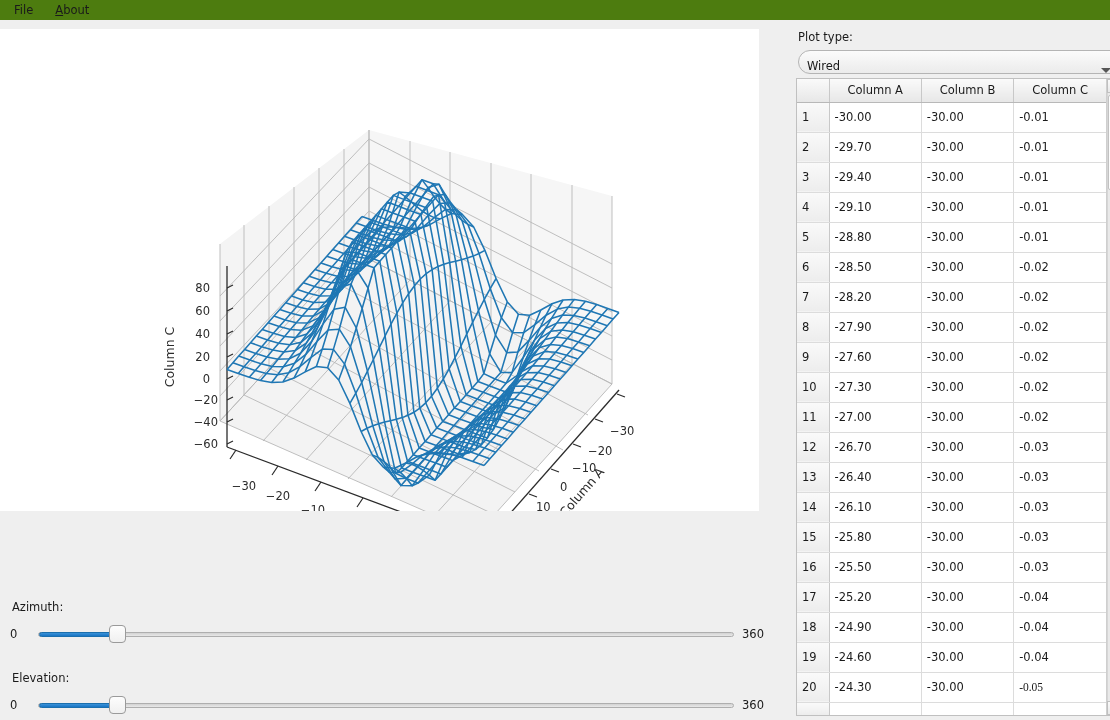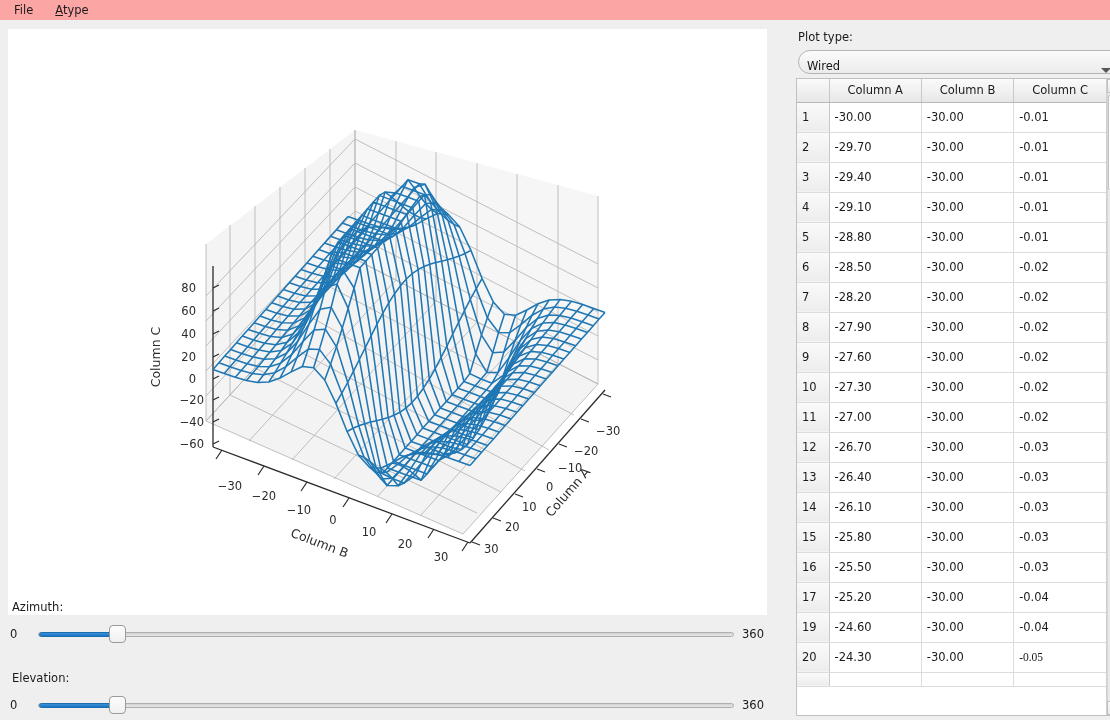--- a/index.html
+++ b/index.html
@@ -7,41 +7,42 @@
     margin: 0; padding: 0;
     width: 1110px; height: 720px;
     background: #efefef;
     font-family: "DejaVu Sans", sans-serif;
     overflow: hidden;
   }
 
   
   #menubar {
     position: absolute; left: 0; top: 0; width: 1110px; height: 20px;
-    background: #fca5a5;
+    background: #4d7c0f;
     display: flex; align-items: center;
   }
   .menu-item {
     font-size: 11.5px; color: #1a1a1a;
     padding: 2px 8px; margin-left: 6px;
     cursor: default; white-space: nowrap;
   }
   .menu-item .mn { text-decoration: underline; }
 
   
   #left-pane {
     position: absolute; left: 0; top: 20px;
     width: 770px; height: 700px;
     background: #efefef;
   }
   #plot-canvas {
-    position: absolute; left: 8px; top: 9px;
-    width: 759px; height: 586px;
+    position: absolute; left: 0; top: 9px;
+    width: 759px; height: 482px;
     background: #ffffff;
     overflow: hidden;
+    padding-left: 22px;
   }
   #plot-canvas svg { display: block; }
 
   #controls {
     position: absolute; left: 0; top: 580px;
     width: 770px; height: 120px;
   }
   .ctrl-label {
     font-size: 11.5px; color: #1a1a1a;
     margin-left: 12px;
@@ -194,21 +195,21 @@
   .axtick { font-family: "DejaVu Sans", sans-serif; font-size: 11.5px; fill: #2b2b2b; }
   .axname { font-family: "DejaVu Sans", sans-serif; font-size: 12.5px; fill: #2b2b2b; }
 </style>
 </head>
 <body>
 
 <div id="menubar">
   <div class="menu-item">
     <span>File</span>
   </div>
-  <div class="menu-item"><span class="mn">A</span><span>type</span></div>
+  <div class="menu-item"><span class="mn">A</span><span>bout</span></div>
 </div>
 
 <div id="left-pane">
 
   <div id="plot-canvas">
     <svg width="759" height="565" viewBox="0 0 759 565">
 
       <g>
 
         <polygon points="198,215 347,101 347,230 198,392" fill="#f4f4f4" stroke="none"></polygon>
@@ -543,20 +544,26 @@
               <td>-30.00</td>
               <td style="border-right: none;">-0.03</td>
             </tr>
             <tr>
               <td class="rownum">17</td>
               <td>-25.20</td>
               <td>-30.00</td>
               <td style="border-right: none;">-0.04</td>
             </tr>
             <tr>
+              <td class="rownum">18</td>
+              <td>-24.90</td>
+              <td>-30.00</td>
+              <td style="border-right: none;">-0.04</td>
+            </tr>
+            <tr>
               <td class="rownum">19</td>
               <td>-24.60</td>
               <td>-30.00</td>
               <td style="border-right: none;">-0.04</td>
             </tr>
             <tr>
               <td class="rownum">20</td>
               <td>-24.30</td>
               <td>-30.00</td>
               <td style="border-right: none; font-family: Liberation Serif, serif;">-0.05</td>

